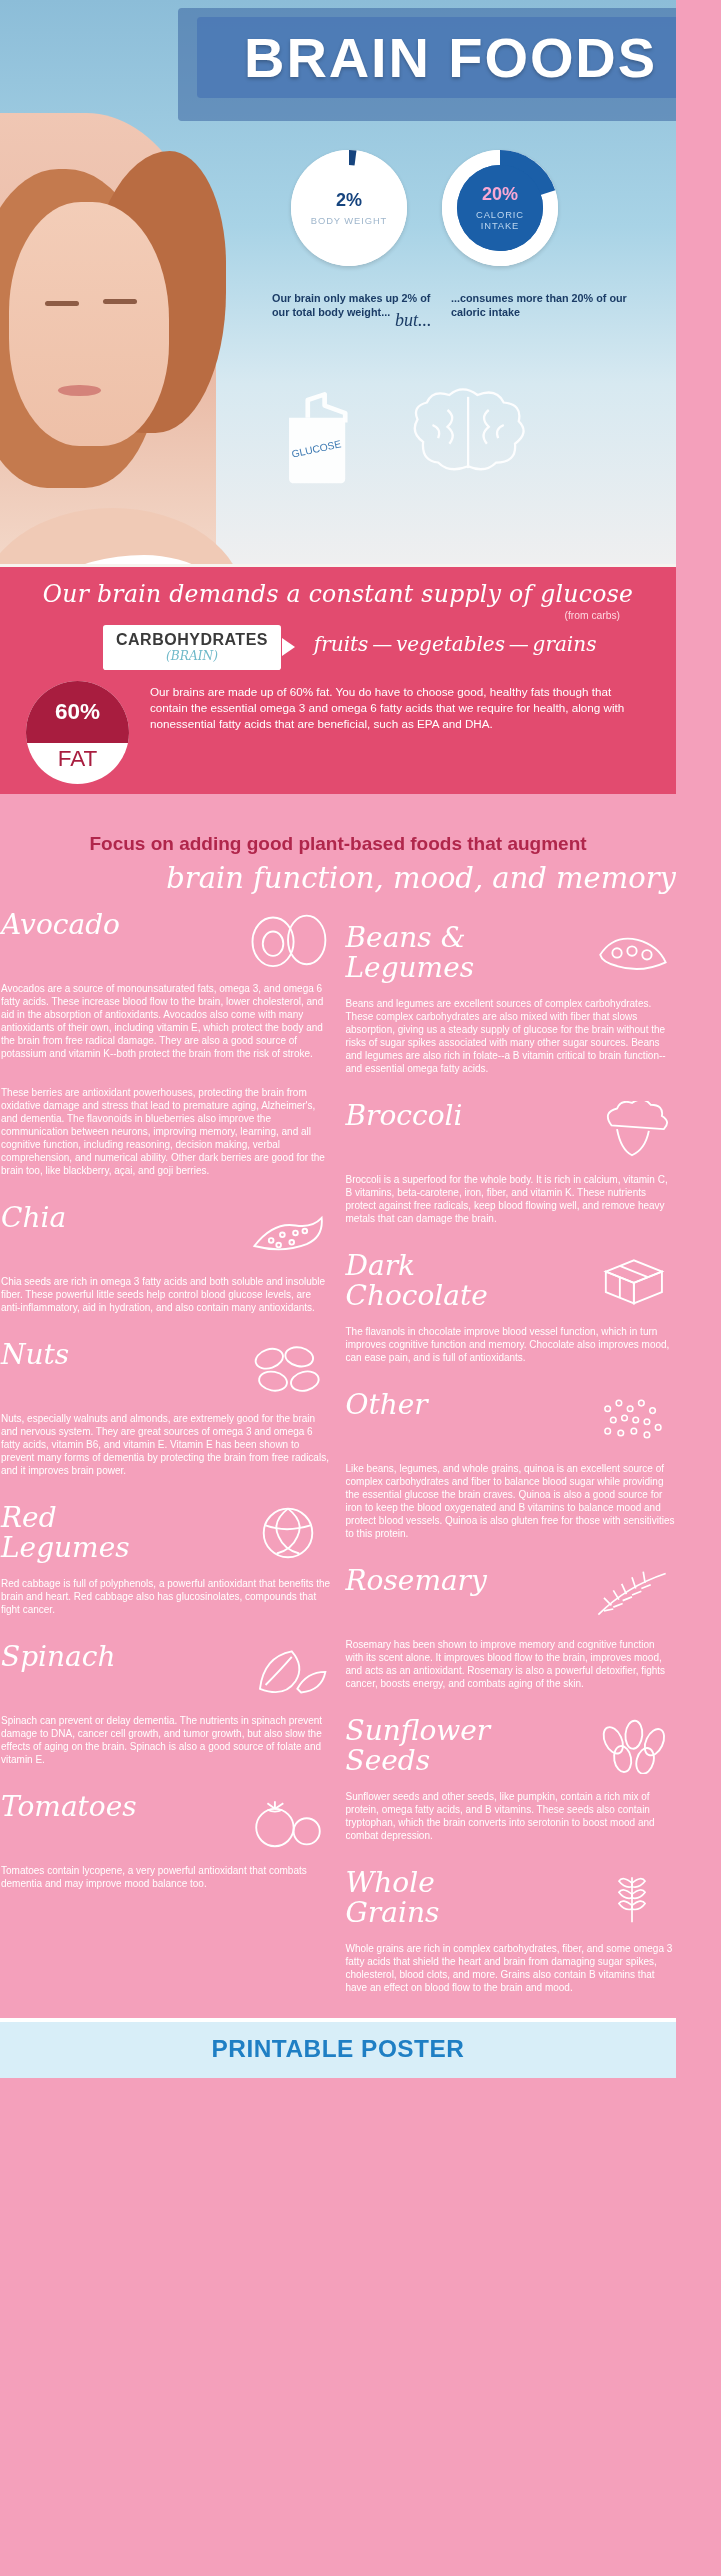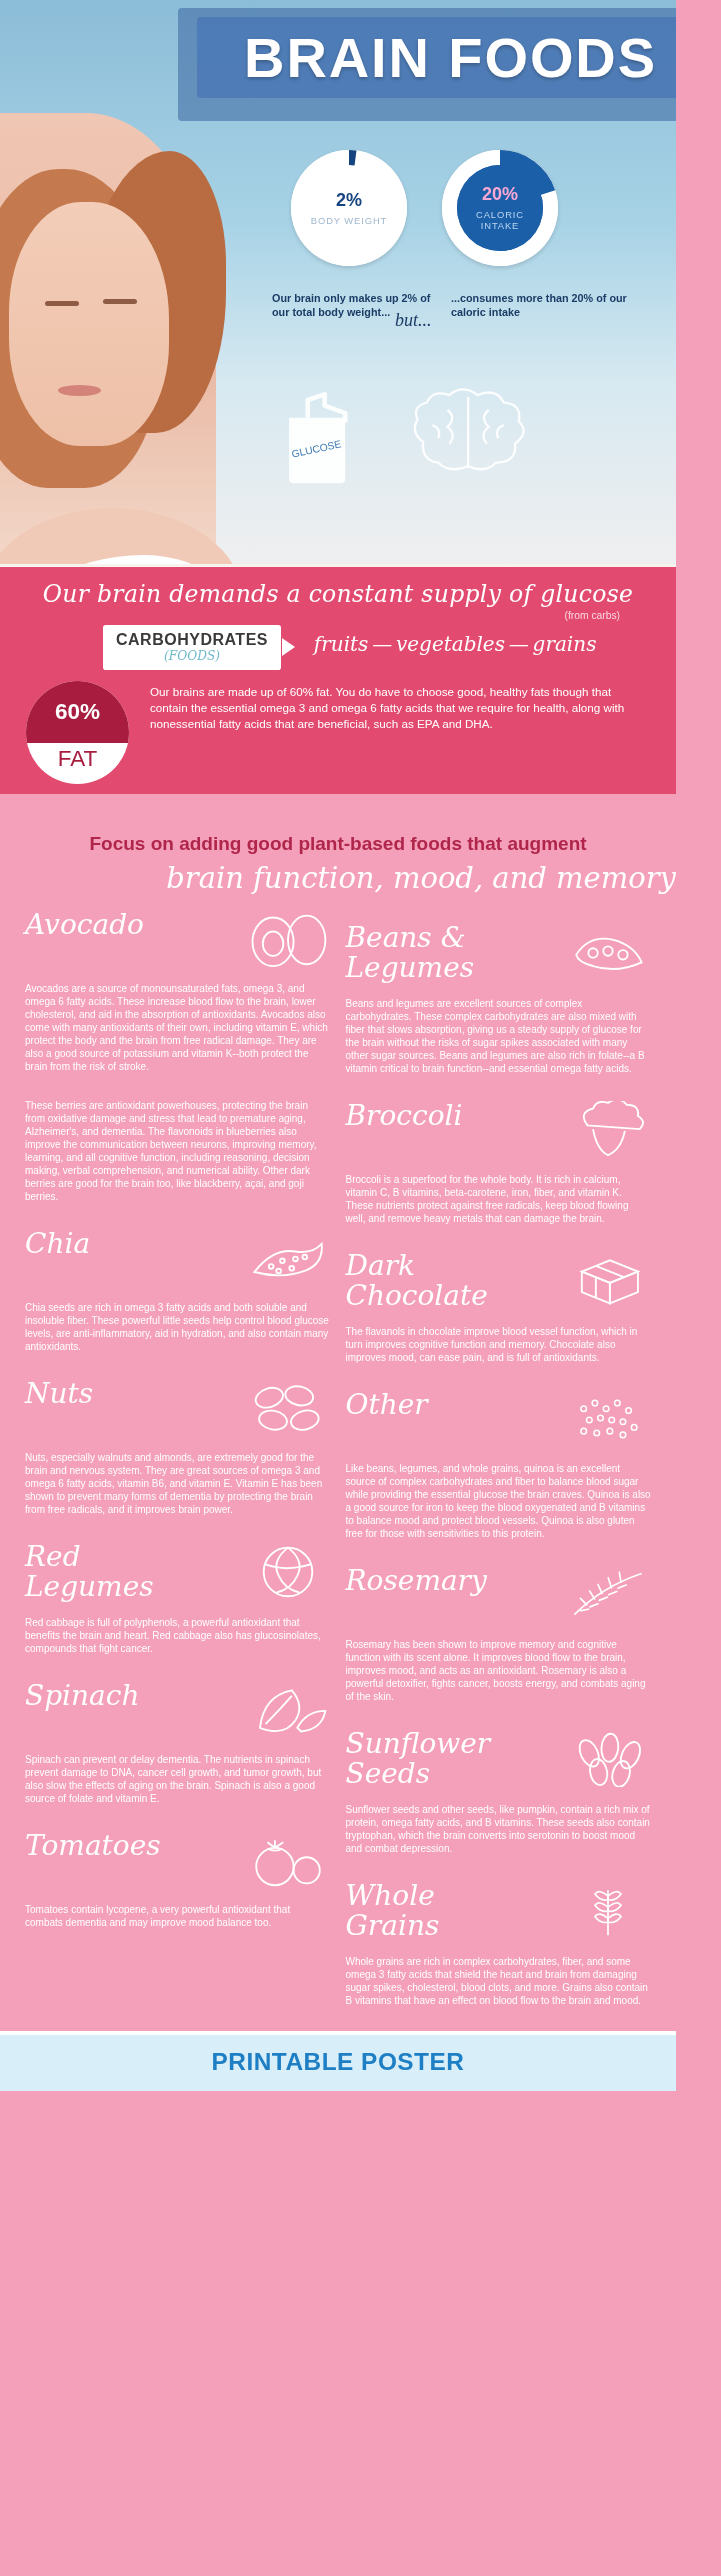--- a/index.html
+++ b/index.html
@@ -168,21 +168,21 @@
   .focus-line {
     text-align: center; color: #b0264b; font-size: 19px; font-weight: bold;
     padding: 5.6px 28px 0 28px;
   }
   .focus-script {
     text-align: right; color: #ffffff; font-size: 29px;
     font-family: "DejaVu Serif", serif; font-style: italic;
     padding: 5.6px 0 15px 0;
   }
 
-  .cols { display: flex; padding: 0 25px; gap: 15px; }
+  .cols { display: flex; padding: 0 1px; gap: 15px; }
   .col { width: 334px; }
   .card { margin-bottom: 24.4px; position: relative; }
   .card-head { display: flex; align-items: flex-start; justify-content: space-between; gap: 7.5px; }
   .food-name {
     color: #ffffff; font-size: 28px; line-height: 30px;
     font-family: "DejaVu Serif", serif; font-style: italic;
     white-space: pre-line;
   }
   .food-icon { width: 86px; height: 58px; flex: none; }
   .food-desc { color: #ffffff; font-size: 10px; line-height: 13px; margin-top: 14px; }
@@ -275,21 +275,21 @@
     </div>
   </section>
 
   <section class="red-band">
     <div class="red-head">Our brain demands a constant supply of glucose</div>
     <div class="from-carbs">(from carbs)</div>
 
     <div class="carb-row">
       <div class="carb-box">
         <div class="t1">CARBOHYDRATES</div>
-        <div class="t2">(FOODS)</div>
+        <div class="t2">(BRAIN)</div>
       </div>
       <div class="carb-arrow"></div>
       <div class="carb-items">
         <span>fruits</span>—<span>vegetables</span>—<span>grains</span>
       </div>
     </div>
 
     <div class="fat-row">
       <div class="fat-donut">
         <div class="fat-top">60%</div>

